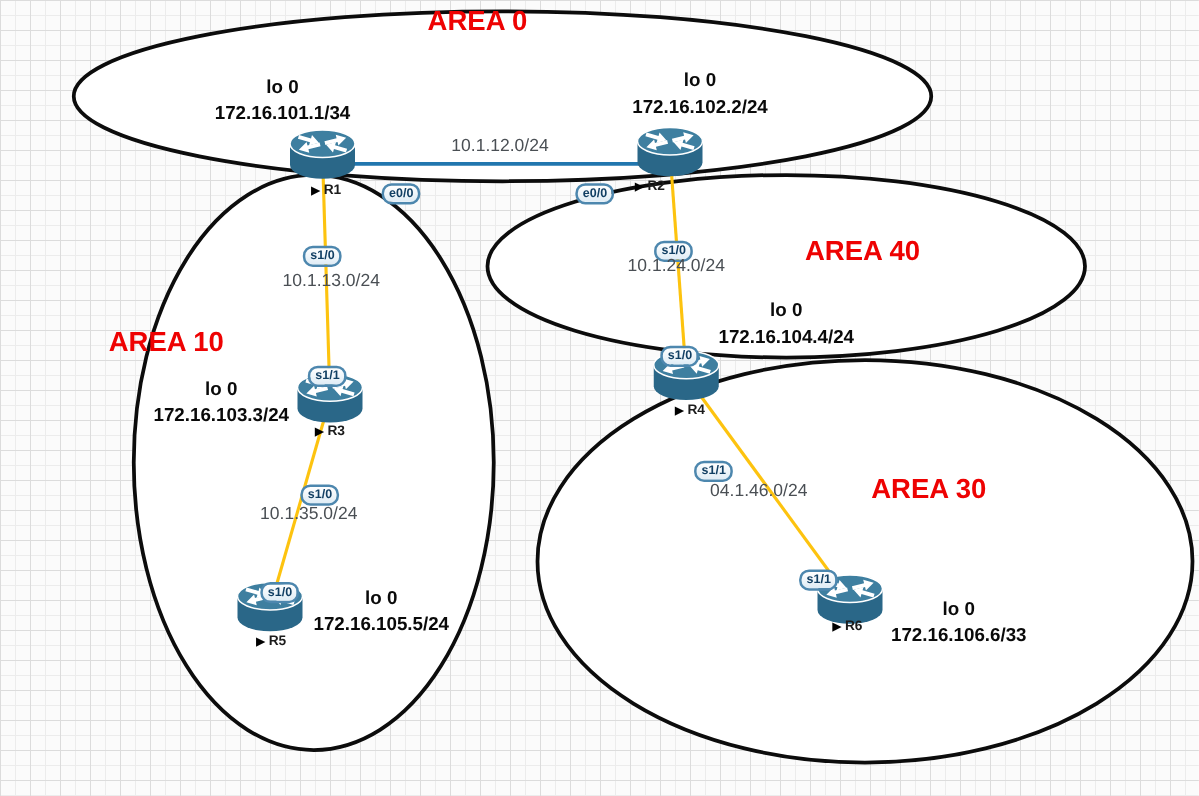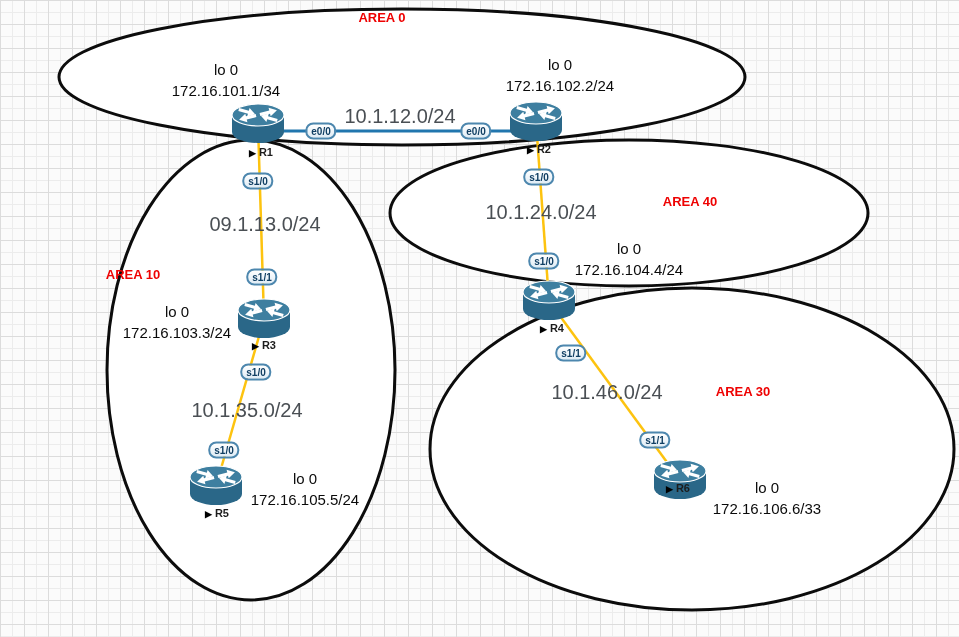--- a/index.html
+++ b/index.html
@@ -15,37 +15,37 @@
     background-size:24px 24px, 24px 24px, 12px 12px, 12px 12px;
   }
   svg.scene { position:absolute; left:0; top:0; z-index:1; }
   .area-fill { fill:#ffffff; }
   .area-stroke { fill:none; stroke:#0c0c0c; stroke-width:3; }
   .eth { stroke:#2176ae; stroke-width:3; }
   .ser { stroke:#fdc30f; stroke-width:2.5; }
 
   .area-label {
     position:absolute; transform:translate(-50%,-50%); z-index:4;
-    color:#ee0202; font-size:13px; font-weight:bold; white-space:nowrap;
+    color:#ee0202; font-size:22px; font-weight:bold; white-space:nowrap;
   }
   .net-label {
     position:absolute; transform:translate(-50%,-50%); z-index:4;
-    color:#4a4f54; font-size:20px; white-space:nowrap;
+    color:#4a4f54; font-size:14px; white-space:nowrap;
   }
   .lo-label {
     position:absolute; transform:translateX(-50%); z-index:4;
-    text-align:center; color:#0a0a0a; font-size:15px; font-weight:normal;
+    text-align:center; color:#0a0a0a; font-size:15px; font-weight:bold;
     line-height:21px; white-space:nowrap;
   }
   .iface {
     position:absolute; transform:translate(-50%,-50%); z-index:3;
     background:linear-gradient(#ffffff,#dfecf5);
     border:2px solid #4d87ae; border-radius:8px;
     color:#113f63; font-size:10px; font-weight:bold;
-    padding:1px 4px; white-space:nowrap;
+    padding:1px 4px; white-space:nowrap;margin-top:24px;
   }
   .router { position:absolute; transform:translate(-50%,-50%); width:56px; height:42px; z-index:2; }
   .router-name {
     position:absolute; transform:translate(-50%,-50%); z-index:4;
     font-size:11px; font-weight:600; color:#1c1c1c; white-space:nowrap;
   }
   .router-name .marker { color:#000; font-size:9px; margin-right:3px; }
 </style>
 </head>
 <body>
@@ -70,24 +70,24 @@
     <line class="ser" x1="264" y1="319" x2="216" y2="486"></line>
     <line class="ser" x1="549" y1="301" x2="680" y2="480"></line>
   </svg>
 
   <div class="area-label" style="left:382px;top:17px">AREA 0</div>
   <div class="area-label" style="left:133px;top:274px">AREA 10</div>
   <div class="area-label" style="left:690px;top:201px">AREA 40</div>
   <div class="area-label" style="left:743px;top:391px">AREA 30</div>
 
   <div class="net-label" style="left:400px;top:116px">10.1.12.0/24</div>
-  <div class="net-label" style="left:265px;top:224px">09.1.13.0/24</div>
+  <div class="net-label" style="left:265px;top:224px">10.1.13.0/24</div>
   <div class="net-label" style="left:541px;top:212px">10.1.24.0/24</div>
   <div class="net-label" style="left:247px;top:410px">10.1.35.0/24</div>
-  <div class="net-label" style="left:607px;top:392px">10.1.46.0/24</div>
+  <div class="net-label" style="left:607px;top:392px">04.1.46.0/24</div>
 
   <div class="lo-label" style="left:226px;top:59px">
     <div>lo 0</div>
     <div>172.16.101.1/34</div>
   </div>
   <div class="lo-label" style="left:560px;top:54px">
     <div>lo 0</div>
     <div>172.16.102.2/24</div>
   </div>
   <div class="lo-label" style="left:177px;top:301px">
@@ -211,29 +211,29 @@
           <path d="M20,-1.6 L10,-1.6 L10,-4.4 L3,0 L10,4.4 L10,1.6 L20,1.6 Z"></path>
           <path d="M-20,-1.6 L-10,-1.6 L-10,-4.4 L-3,0 L-10,4.4 L-10,1.6 L-20,1.6 Z"></path>
         </g>
       </g>
     </svg>
   </div>
 
   <div class="router-name" style="left:261px;top:152px">
     <span class="marker">▶</span><span>R1</span>
   </div>
-  <div class="router-name" style="left:539px;top:149px">
+  <div class="router-name" style="left:520px;top:149px">
     <span class="marker">▶</span><span>R2</span>
   </div>
   <div class="router-name" style="left:264px;top:345px">
     <span class="marker">▶</span><span>R3</span>
   </div>
   <div class="router-name" style="left:552px;top:328px">
     <span class="marker">▶</span><span>R4</span>
   </div>
   <div class="router-name" style="left:217px;top:513px">
     <span class="marker">▶</span><span>R5</span>
   </div>
-  <div class="router-name" style="left:678px;top:488px">
+  <div class="router-name" style="left:678px;top:501px">
     <span class="marker">▶</span><span>R6</span>
   </div>
 
 </div>
 
 </body></html>

